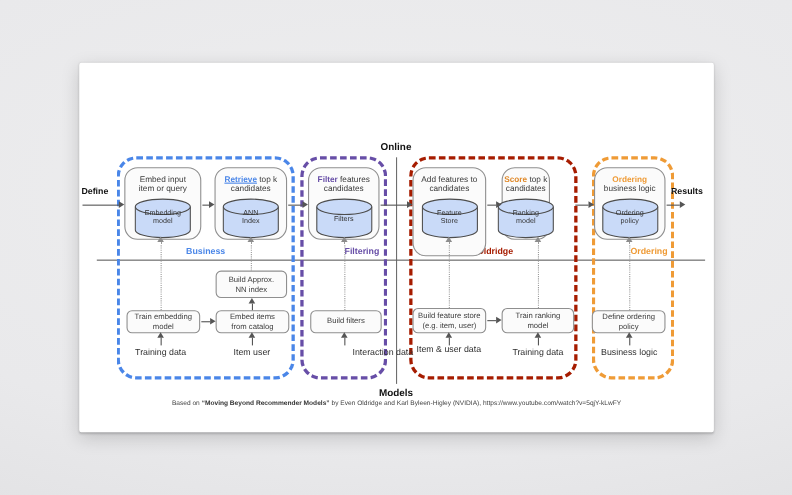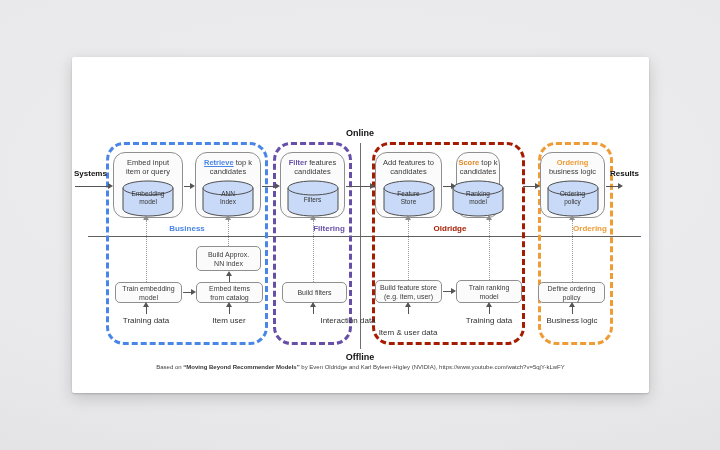--- a/index.html
+++ b/index.html
@@ -49,21 +49,21 @@
 </style>
 </head>
 <body>
 
 <div class="stage">
   <div class="slide">
 
 
     <div class="abs onofflbl" style="left:258px; top:71px; width:60px;">Online</div>
     <div class="abs vline" style="left:288px; top:86px; height:206px;"></div>
-    <div class="abs onofflbl" style="left:258px; top:295px; width:60px;">Offline</div>
+    <div class="abs onofflbl" style="left:258px; top:295px; width:60px;">Models</div>
     <div class="abs hline" style="left:16px; top:179px; width:553px;"></div>
 
     <div class="abs dashc" style="left: 34px; top: 85px; width: 162px; height: 203px; border-color: rgb(74, 134, 232);"></div>
     <div class="abs dashc" style="left: 201px; top: 85px; width: 79px; height: 203px; border-color: rgb(103, 78, 167);"></div>
     <div class="abs dashc" style="left: 300px; top: 85px; width: 153px; height: 203px; border-color: rgb(166, 28, 0);"></div>
     <div class="abs dashc" style="left: 466px; top: 85px; width: 75px; height: 203px; border-color: rgb(239, 155, 54);"></div>
 
     <div class="abs seclbl" style="left: 75px; top: 167px; width: 80px; color: rgb(74, 134, 232);">Business</div>
     <div class="abs seclbl" style="left: 217px; top: 167px; width: 80px; color: rgb(103, 78, 167);">Filtering</div>
     <div class="abs seclbl" style="left: 338px; top: 167px; width: 80px; color: rgb(166, 28, 0);">Oldridge</div>
@@ -112,21 +112,21 @@
         <svg width="52" height="38" viewBox="0 0 52 38">
           <path d="M1 8 L1 29 A25 7 0 0 0 51 29 L51 8" fill="#c9daf8" stroke="#4d4d4d"></path>
           <ellipse cx="26" cy="8" rx="25" ry="7" fill="#c9daf8" stroke="#4d4d4d"></ellipse>
         </svg>
         <div class="cyl-label single">
             <span>Filters</span>
           </div>
       </div>
     </div>
 
-    <div class="abs obox" style="left:303px; top:95px; width:67px; height:66px;">
+    <div class="abs obox" style="left:303px; top:95px; width:67px; height:81px;">
       <div class="obox-label">
         <div class="bl1"><span class="kw"></span><span>Add features to</span></div>
         <div class="bl2">candidates</div>
       </div>
       <div class="cylwrap">
         <svg width="52" height="38" viewBox="0 0 52 38">
           <path d="M1 8 L1 29 A25 7 0 0 0 51 29 L51 8" fill="#c9daf8" stroke="#4d4d4d"></path>
           <ellipse cx="26" cy="8" rx="25" ry="7" fill="#c9daf8" stroke="#4d4d4d"></ellipse>
         </svg>
         <div class="cyl-label">
@@ -163,21 +163,21 @@
           <path d="M1 8 L1 29 A25 7 0 0 0 51 29 L51 8" fill="#c9daf8" stroke="#4d4d4d"></path>
           <ellipse cx="26" cy="8" rx="25" ry="7" fill="#c9daf8" stroke="#4d4d4d"></ellipse>
         </svg>
         <div class="cyl-label">
             <span>Ordering</span>
             <span>policy</span>
           </div>
       </div>
     </div>
 
-    <div class="abs flowlbl" style="left:2px; top:112px; width:42px;">Systems</div>
+    <div class="abs flowlbl" style="left:2px; top:112px; width:42px;">Define</div>
     <div class="abs harrow" style="left:3px; top:129px; width:33px;"></div>
     <div class="abs flowlbl" style="left:538px; top:112px; width:45px;">Results</div>
     <div class="abs harrow" style="left:534px; top:129px; width:12px;"></div>
 
     <div class="abs harrow" style="left:112px; top:129px; width:6px;"></div>
     <div class="abs harrow" style="left:190px; top:129px; width:13px;"></div>
     <div class="abs harrow" style="left:274px; top:129px; width:24px;"></div>
     <div class="abs harrow" style="left:371px; top:129px; width:8px;"></div>
     <div class="abs harrow" style="left:451px; top:129px; width:12px;"></div>
 
@@ -223,20 +223,20 @@
     <div class="abs varrow" style="left:74px;  top:250px; height:7px;"></div>
     <div class="abs varrow" style="left:157px; top:250px; height:7px;"></div>
     <div class="abs varrow" style="left:241px; top:250px; height:7px;"></div>
     <div class="abs varrow" style="left:336px; top:250px; height:7px;"></div>
     <div class="abs varrow" style="left:417px; top:250px; height:7px;"></div>
     <div class="abs varrow" style="left:500px; top:250px; height:7px;"></div>
 
     <div class="abs datalbl" style="left:34px;  top:259px; width:80px;">Training data</div>
     <div class="abs datalbl" style="left:117px; top:259px; width:80px;">Item user</div>
     <div class="abs datalbl" style="left:201px; top:259px; width:80px;padding-left:35px;">Interaction data</div>
-    <div class="abs datalbl" style="left:296px; top:271px; width:80px;text-align:center;">Item &amp; user data</div>
+    <div class="abs datalbl" style="left:296px; top:256px; width:80px;text-align:center;">Item &amp; user data</div>
     <div class="abs datalbl" style="left:377px; top:259px; width:80px;">Training data</div>
     <div class="abs datalbl" style="left:460px; top:259px; width:80px;">Business logic</div>
 
     <div class="abs attrib"><span>Based on </span><b>“Moving Beyond Recommender Models”</b><span> by Even Oldridge and Karl Byleen-Higley (NVIDIA), https://www.youtube.com/watch?v=5qjY-kLwFY</span></div>
 
   </div>
 </div>
 
 </body></html>

